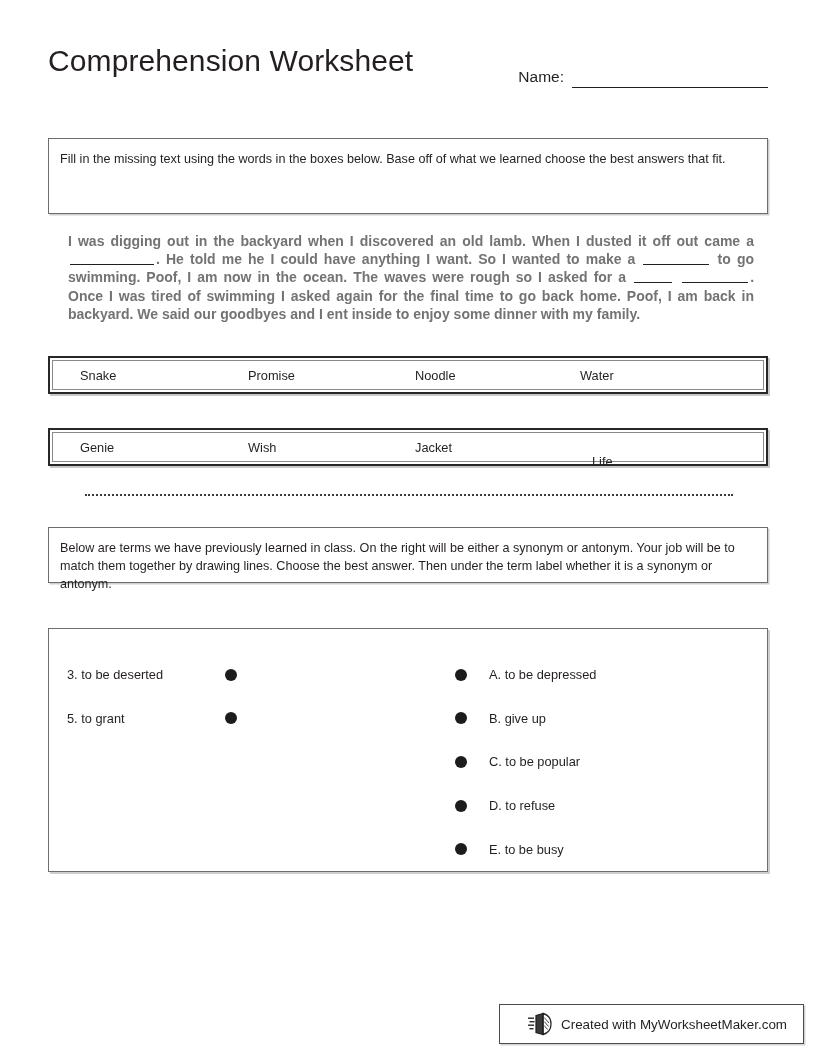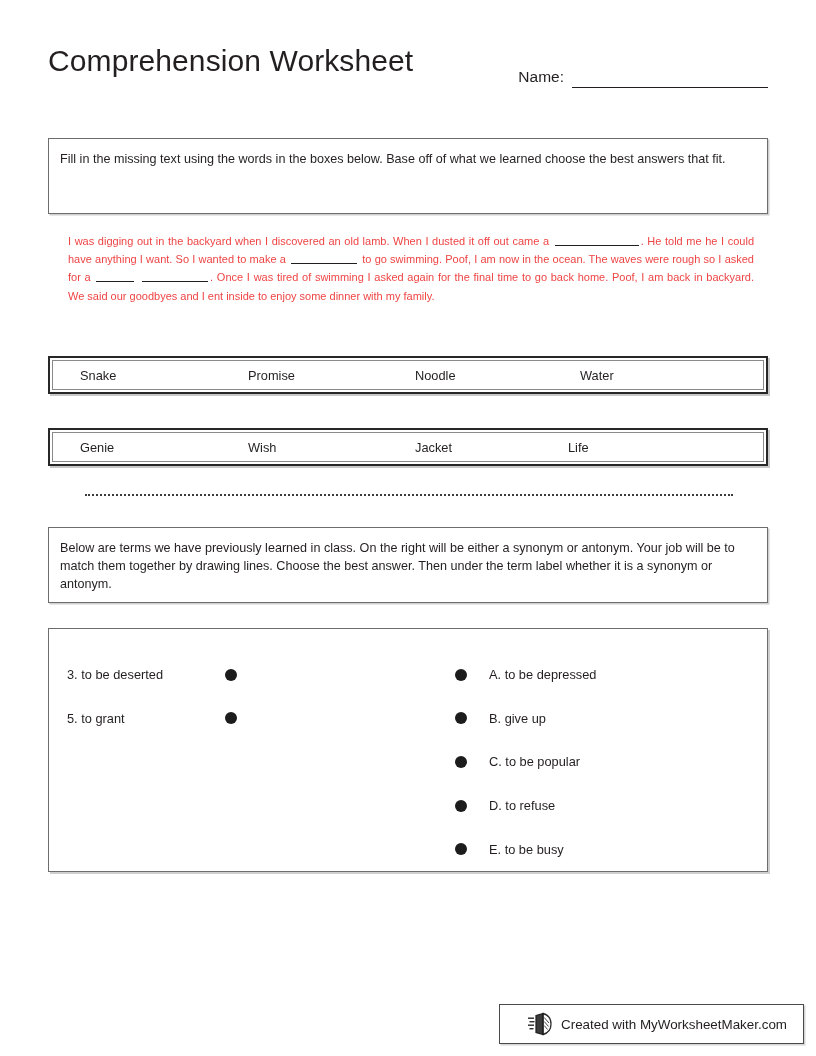--- a/index.html
+++ b/index.html
@@ -78,32 +78,33 @@
     padding: 11px 11px 11px 11px;
     box-shadow: 1.5px 1.5px 0 0 #cfcfcf;
   }
   .instruction-box p {
     margin: 0;
     font-size: 12.6px;
     line-height: 18px;
     color: #231f20;
   }
   #instr-1 { top: 138px; height: 76px; }
-  #instr-2 { top: 527px; height: 76px; }
+  #instr-2 { top: 527px; height: 56px; }
 
   
   .passage {
     position: absolute;
     left: 68px;
     right: 62px;
     top: 232px;
-    font-size: 11px;
+    font-size: 14px;
     line-height: 18.2px;
-    color: #ef4444;
+    color: #737373;
     text-align: justify;
+    font-weight: bold;
   }
   .passage .blank {
     display: inline-block;
     border-bottom: 1.6px solid #231f20;
     vertical-align: baseline;
     height: 12px;
     margin: 0 2px -1px 2px;
   }
   .blank.b-lg { width: 84px; }
   .blank.b-md { width: 66px; }
@@ -243,21 +244,21 @@
       <span class="wb-word" style="left: 198px;">Promise</span>
       <span class="wb-word" style="left: 365px;">Noodle</span>
       <span class="wb-word" style="left: 530px;">Water</span>
     </div>
 
   <div class="wordbank" id="wordbank-2">
     <div class="wordbank-inner"></div>
   <span class="wb-word" style="left: 30px;">Genie</span>
       <span class="wb-word" style="left: 198px;">Wish</span>
       <span class="wb-word" style="left: 365px;">Jacket</span>
-      <span class="wb-word" style="left: 518px;">Life</span>
+      <span class="wb-word" style="left: 542px; margin-top: 14px;">Life</span>
     </div>
 
   <div class="dotted-divider"></div>
 
   <div class="instruction-box" id="instr-2">
     <p>Below are terms we have previously learned in class. On the right will be either a synonym or antonym. Your job will be to match them together by drawing lines. Choose the best answer. Then under the term label whether it is a synonym or antonym.</p>
   </div>
 
   <div class="matching-box">
     <div class="match-col left" id="match-left">

